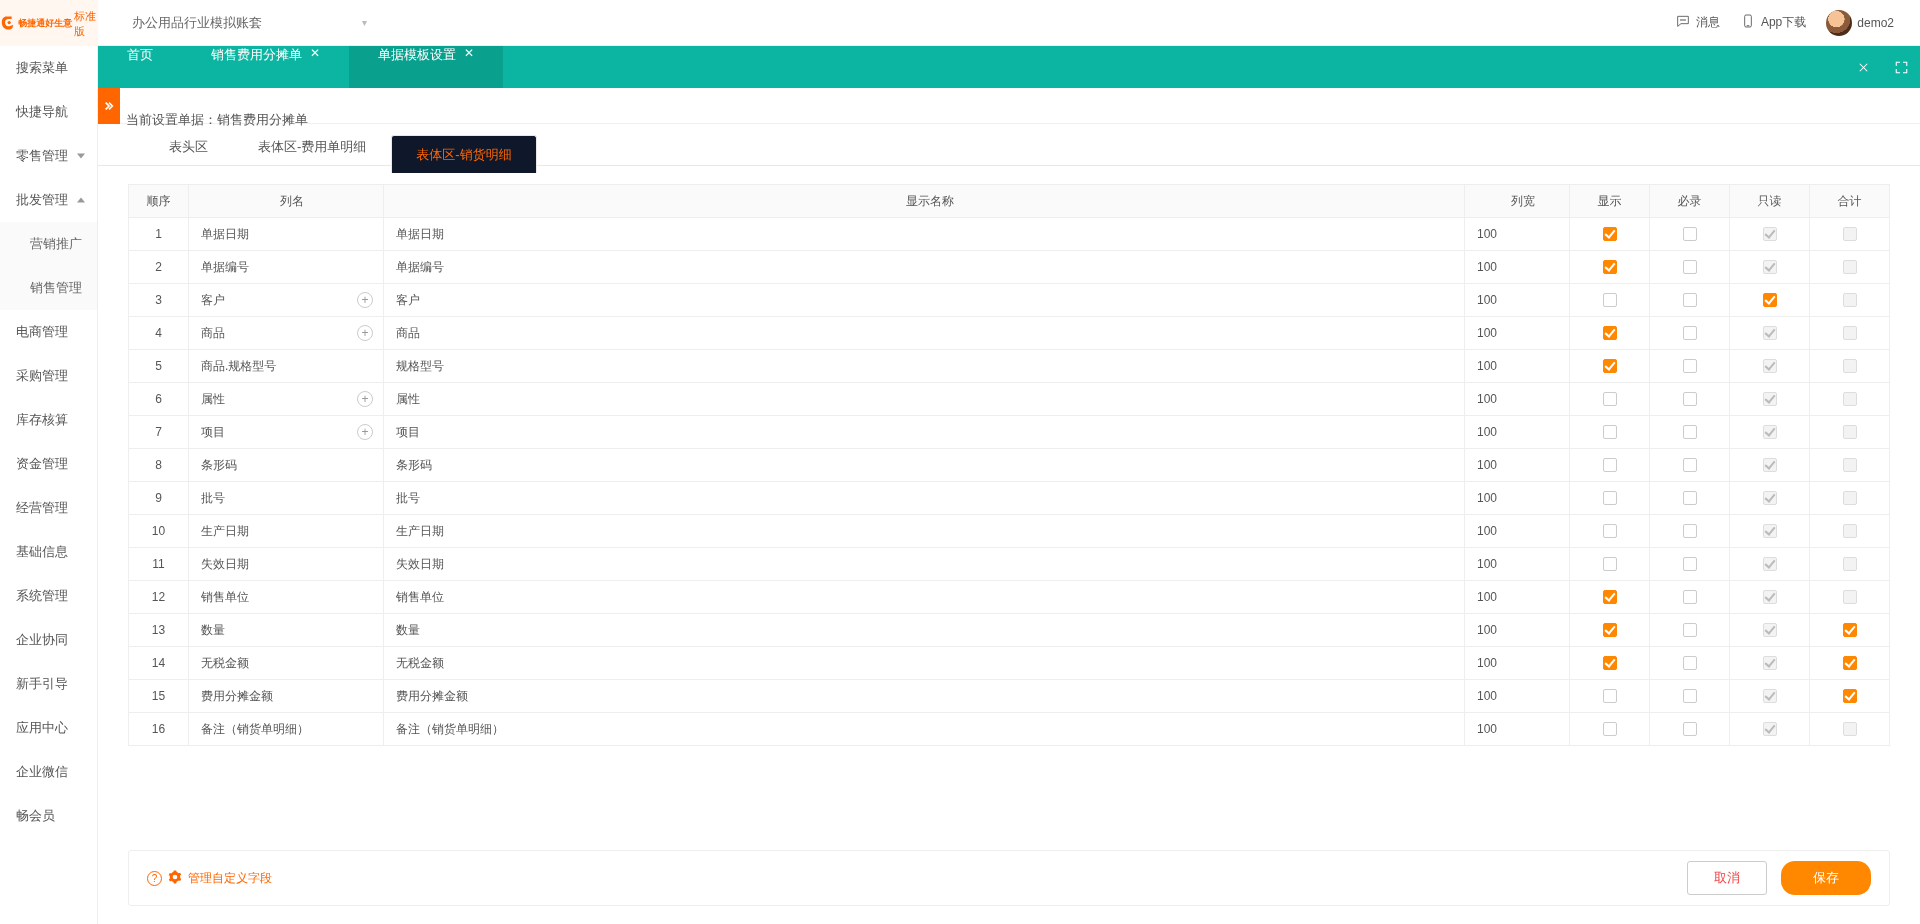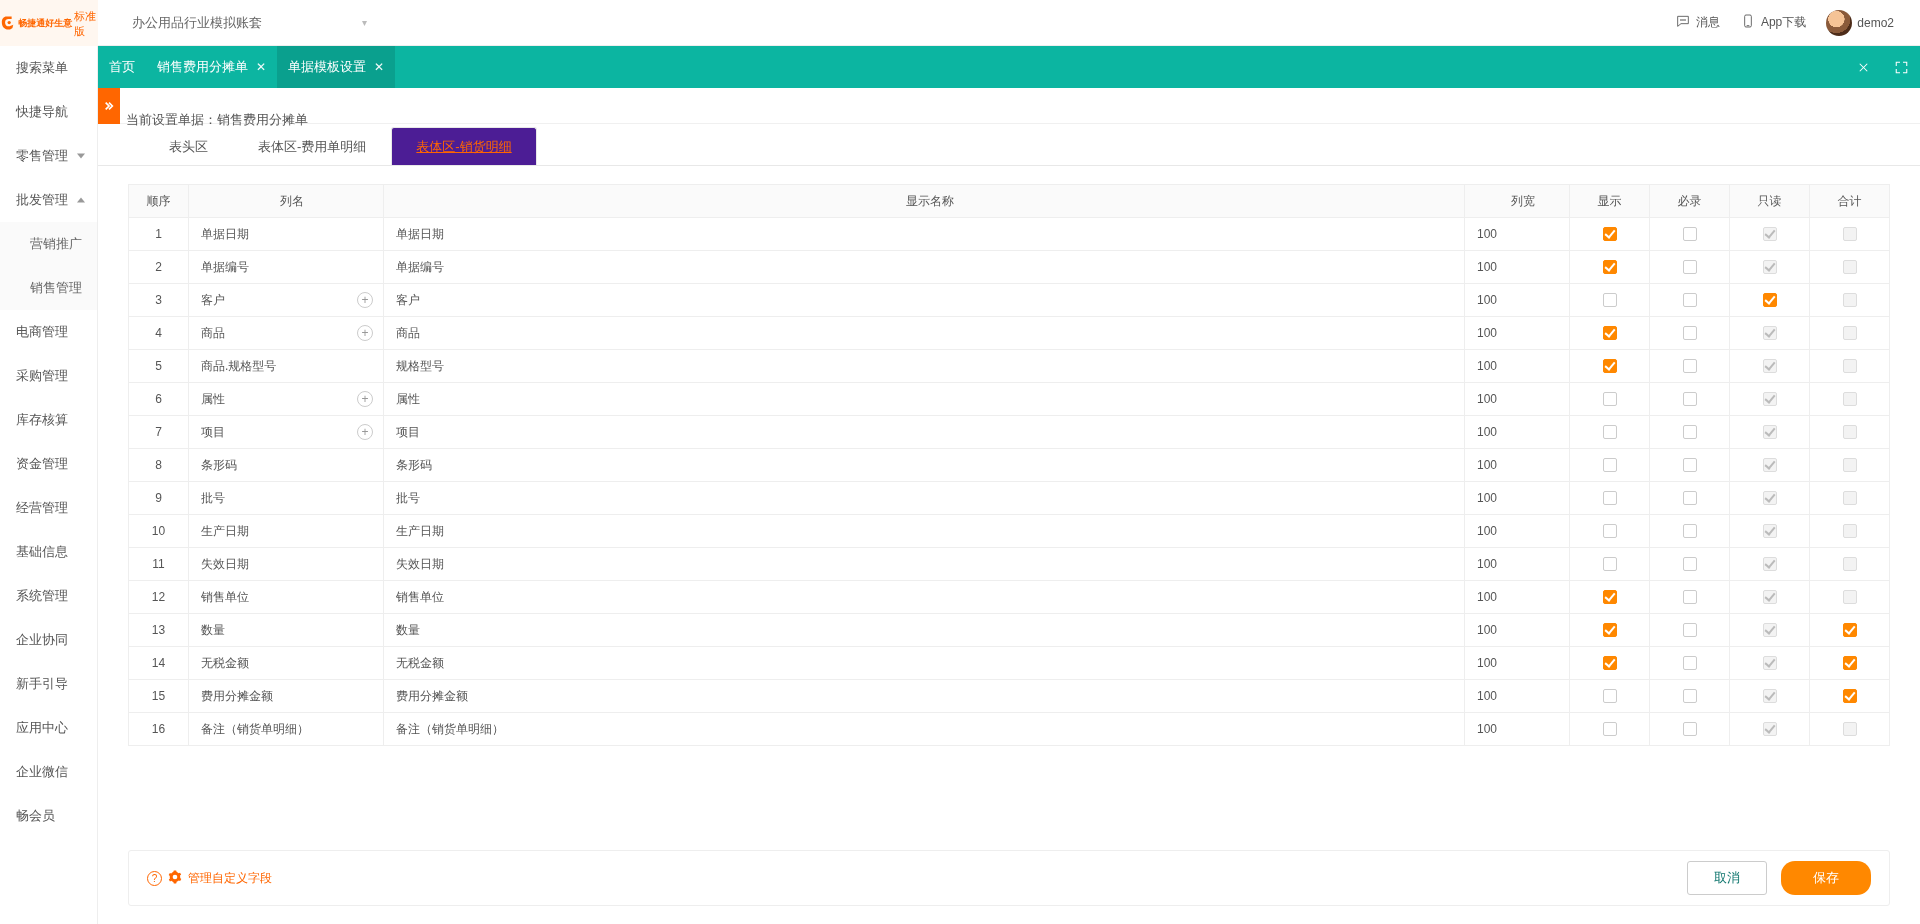--- a/index.html
+++ b/index.html
@@ -13,21 +13,21 @@
   .logo-edition { color:#f60; font-size:11px; margin-top:2px; }
   .account-select { margin-left:34px; color:#666; font-size:13px; display:flex; align-items:center; gap:100px; }
   .account-select .chev { color:#bbb; font-size:10px; }
   .topbar-right { margin-left:auto; margin-right:26px; display:flex; align-items:center; gap:20px; color:#555;text-align:center; }
   .topbar-right .item { display:flex; align-items:center; gap:5px; }
   .topbar-right .chat-icon svg, .topbar-right .phone-icon svg { width:16px; height:16px; stroke:#555; fill:none; stroke-width:1.3; }
   .avatar { width:26px; height:26px; border-radius:50%; background:radial-gradient(circle at 40% 35%, #f5c396 0 35%, #8a5a3a 36% 60%, #4d2c19 61% 100%); display:inline-block; }
 
   
   .tab-strip { position:absolute; left:98px; right:0; top:46px; height:42px; background:#0cb5a1; display:flex; align-items:stretch; color:#fff; }
-  .tab-strip .tab { padding:0 11px; display:flex; align-items:center; gap:8px; font-size:13px; cursor:pointer; position:relative; }
+  .tab-strip .tab { padding:0 29px; display:flex; align-items:flex-start; gap:8px; font-size:13px; cursor:pointer; position:relative; }
   .tab-strip .tab.active { background:#0aa08e; }
   .tab-strip .tab .x { font-size:12px; opacity:.95; }
   .tab-strip .tools { margin-left:auto; display:flex; align-items:center; }
   .tab-strip .tools .btn { width:38px; display:flex; align-items:center; justify-content:center; cursor:pointer; }
   .tab-strip .tools svg { stroke:#fff; fill:none; stroke-width:1.4; width:15px; height:15px; }
 
   
   .sidebar { position:absolute; left:0; top:46px; bottom:0; width:98px; background:#fff; border-right:1px solid #eee; overflow-y:auto; }
   .sidebar .nav-item { height:44px; display:flex; align-items:center; padding-left:16px; color:#555; font-size:13px; cursor:pointer; position:relative; }
   .sidebar .nav-item.has-children::after { content:""; position:absolute; right:12px; top:50%; width:0; height:0; border-left:4px solid transparent; border-right:4px solid transparent; border-top:5px solid #999; transform:translateY(-50%); }
@@ -36,21 +36,21 @@
 
   
   .main { position:absolute; left:98px; top:88px; right:0; bottom:0; background:#fff; display:flex; flex-direction:column; }
   .notice-bar { height:36px; display:flex; align-items:center; gap:0; font-size:13px; color:#555; padding-left:0; border-bottom:1px solid #f0f0f0; }
   .notice-toggle { width:22px; height:36px; background:#f60; display:flex; align-items:center; justify-content:center; cursor:pointer; }
   .notice-toggle svg { stroke:#fff; fill:none; stroke-width:2; width:10px; height:10px; }
   .notice-text { padding-left:6px;margin-top:28px; }
 
   .inner-tabs { display:flex; align-items:flex-end; gap:0; height:42px; padding-left:46px; border-bottom:1px solid #e8e8e8; }
   .inner-tabs .itab { padding:0 24px; height:38px; display:flex; align-items:center; font-size:13px; color:#555; cursor:pointer; border:1px solid transparent; border-bottom:none; }
-  .inner-tabs .itab.active { color:#f60; border-color:#e8e8e8; background:#4c1d95; position:relative; top:0; border-radius:3px 3px 0 0;text-decoration:underline; }
+  .inner-tabs .itab.active { color:#f60; border-color:#e8e8e8; background:#0f172a; position:relative; top:8px; border-radius:3px 3px 0 0; }
 
   
   .table-wrap { padding:18px 30px 0 30px; flex:1; overflow:auto; }
   table { width:100%; border-collapse:collapse; table-layout:fixed; }
   th, td { border:1px solid #eee; height:33px; font-size:12px; color:#555; }
   thead th { background:#fafafa; font-weight:normal; color:#555;margin-top:20px; }
   th.seq, td.seq { width:60px; text-align:center; }
   th.colname, td.colname { width:195px; padding-left:12px; position:relative; }
   th.dispname, td.dispname { padding-left:12px; }
   th.width, td.width { width:105px; padding-left:12px; }
@@ -64,21 +64,21 @@
   .ck.disabled { background:#f3f3f3; border-color:#ddd; }
   .ck.disabled.checked { background:#f3f3f3; border-color:#ddd; }
   .ck.disabled.checked::after { border-color:#bbb; }
 
   
   .footer { height:56px; margin:18px 30px; border:1px solid #eee; border-radius:3px; display:flex; align-items:center; padding:0 18px; }
   .footer .left { display:flex; align-items:center; gap:6px; color:#f60; font-size:12px; cursor:pointer; }
   .footer .left .qicon { width:15px; height:15px; border:1px solid #f60; border-radius:50%; display:flex; align-items:center; justify-content:center; font-size:10px; }
   .footer .left .gear svg { width:14px; height:14px; fill:#f60; }
   .footer .right { margin-left:auto; display:flex; gap:14px; }
-  .btn-default { height:34px; padding:0 26px; border:1px solid #ccc; background:#fff; color:#0f766e; border-radius:3px; font-size:13px; cursor:pointer; }
+  .btn-default { height:34px; padding:0 26px; border:1px solid #ccc; background:#fff; color:#ef4444; border-radius:3px; font-size:13px; cursor:pointer; }
   .btn-primary { height:34px; padding:0 32px; border:none; background:#f80; color:#fff; border-radius:14px; font-size:13px; cursor:pointer; }
 </style>
 </head>
 <body>
 
 <div class="topbar">
   <div class="logo-box">
     <div class="logo-svg">
       <svg viewBox="0 0 90 22" width="82" height="18">
         <path d="M8 3 C4 3 2 6 2 10 C2 15 5 19 10 19 C13 19 15 17 15 17 L16 13 C16 13 12 15 10 15 C7 15 6 12 6 10 C6 7 8 6 10 6 L14 6 L14 3 Z" fill="#f60"></path>

